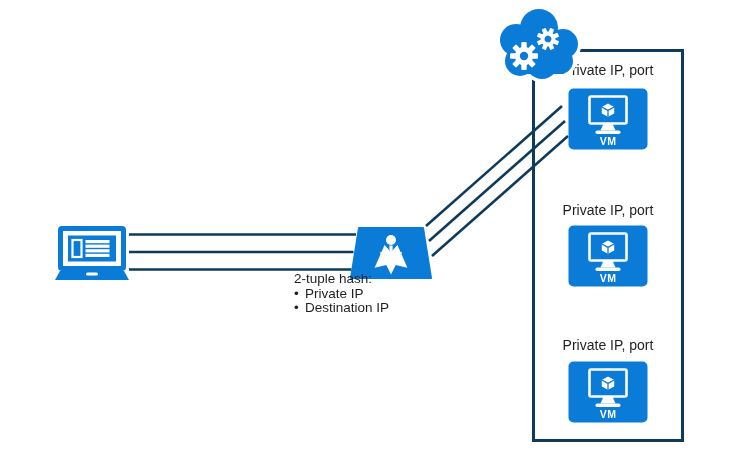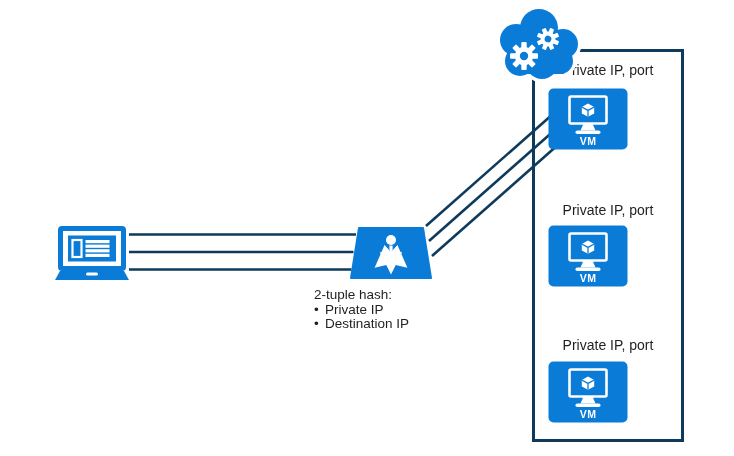--- a/index.html
+++ b/index.html
@@ -18,33 +18,33 @@
   #pool-box {
     left:532px; top:49px; width:152px; height:393px;
     border:3px solid var(--navy); box-sizing:border-box; background:transparent;
   }
   #connections { left:0; top:0; }
 
   .vm-label {
     left:533px; width:150px; text-align:center;
     font-size:14px; color:var(--text); white-space:nowrap;
   }
-  .vm-icon { left:548px; width:80px; height:51px; }
+  .vm-icon { left:568px; width:80px; height:51px; }
 
   .cloud-halo { fill:#ffffff; stroke:#ffffff; stroke-width:7; }
   .cloud-fill { fill:var(--azure-blue); }
 
   .vm-text {
     font-family:"Liberation Sans", sans-serif; font-size:10.5px; font-weight:bold;
     fill:#ffffff; letter-spacing:0.5px;
   }
 
   #lb-caption {
-    left:294px; top:288px; width:130px;
-    font-size:13.5px; line-height:14.6px; color:var(--text);margin-left:20px;
+    left:294px; top:272px; width:130px;
+    font-size:13.5px; line-height:14.6px; color:var(--text);
   }
   .bullet-row { display:flex; }
   .bullet-char { width:11px; }
 
   .z1 { z-index:1; } .z2 { z-index:2; } .z3 { z-index:3; }
 </style>
 </head>
 <body>
 
 <div id="canvas">

